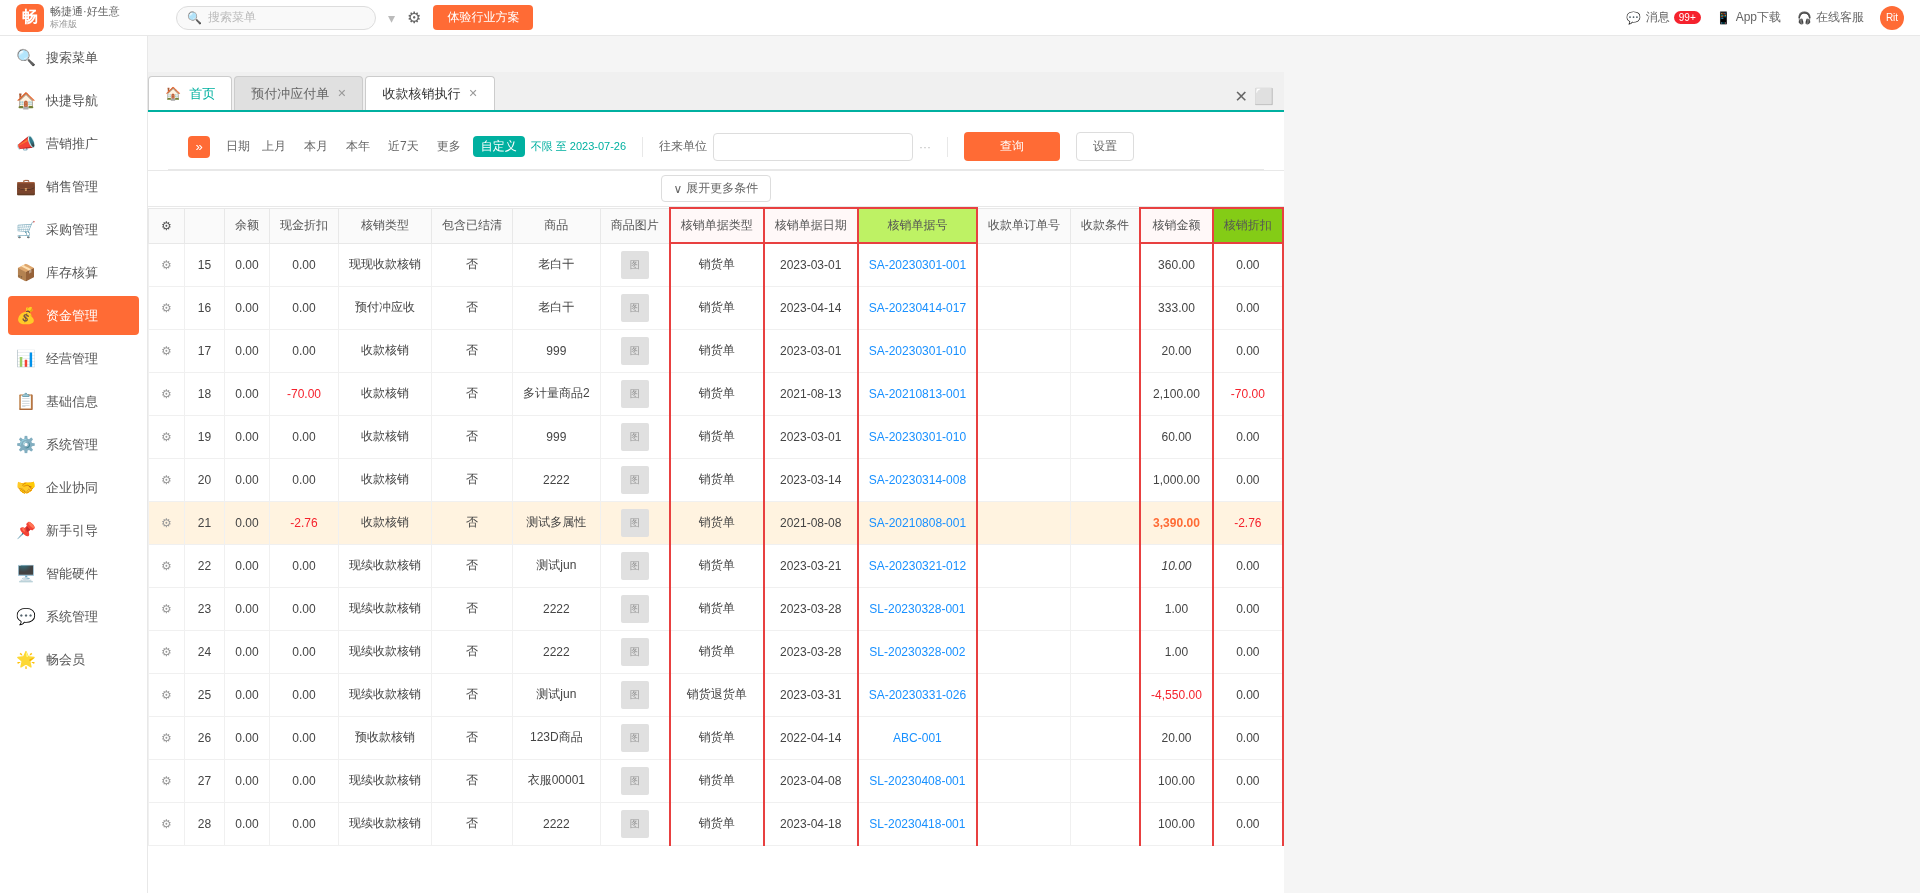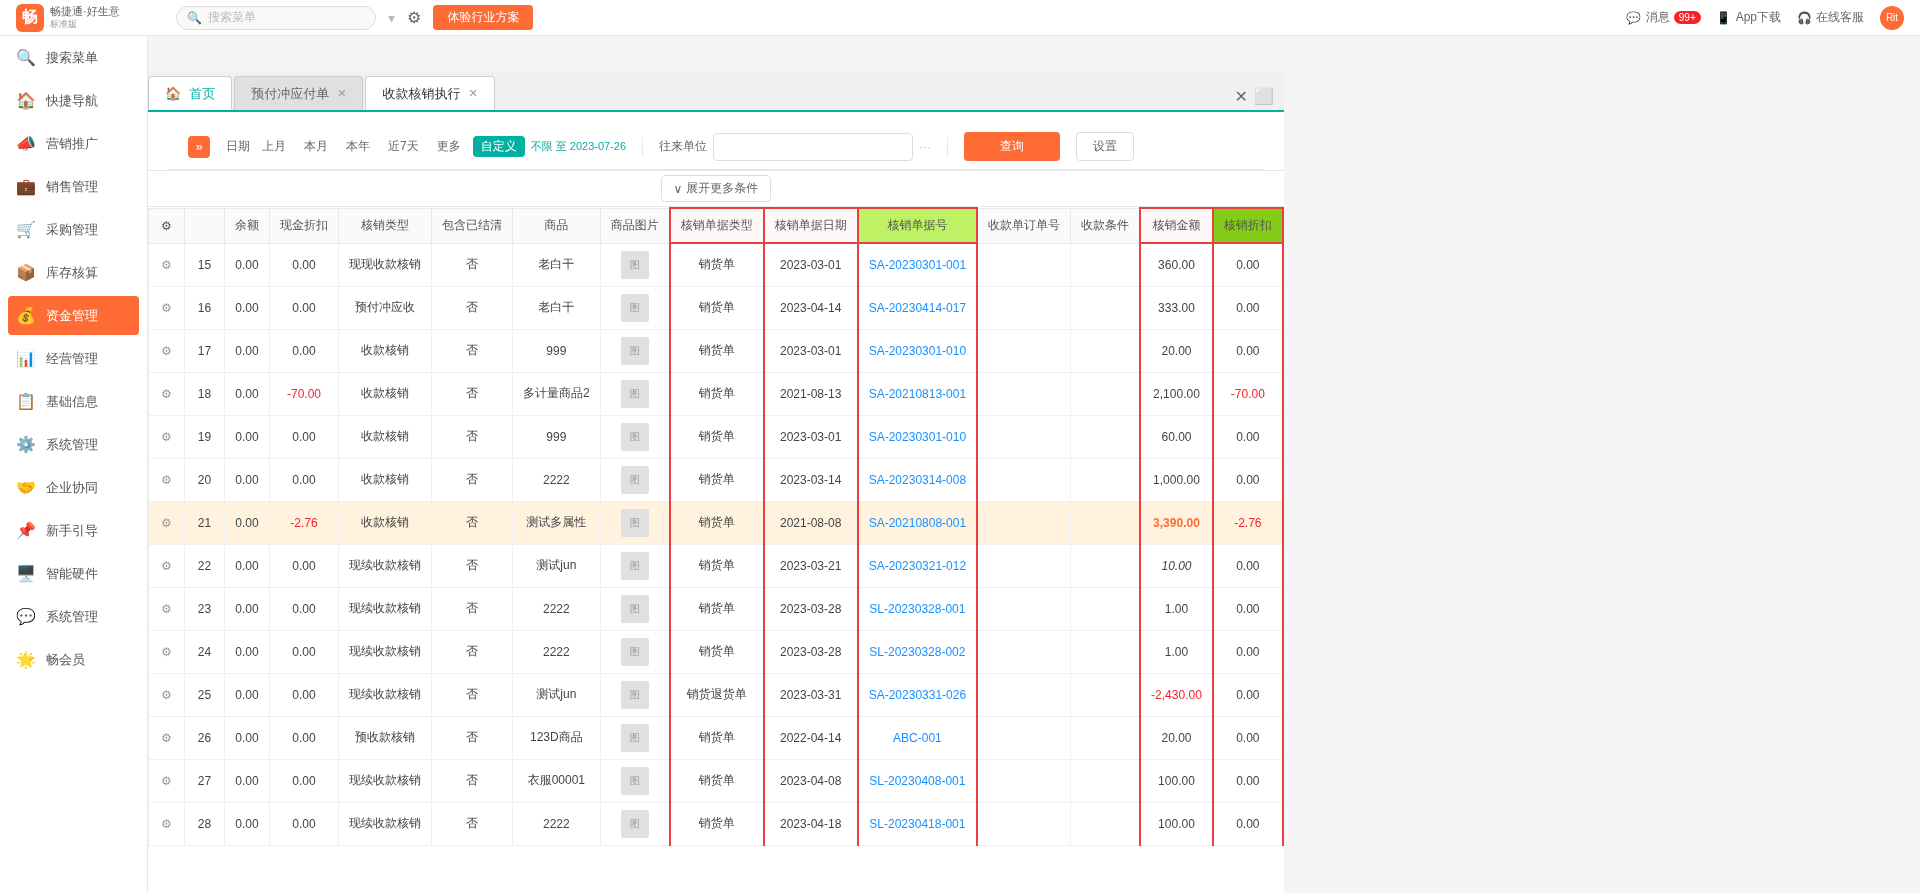--- a/index.html
+++ b/index.html
@@ -591,21 +591,21 @@
       <td>否</td>
       <td>测试jun</td>
       <td>
         <div style="width:28px;height:28px;background:#e0e0e0;border-radius:2px;margin:auto;display:flex;align-items:center;justify-content:center;font-size:10px;color:#999;">图</div>
       </td>
       <td style="border-left:2px solid #e84040;border-right:2px solid #e84040;">销货退货单</td>
       <td style="border-left:2px solid #e84040;border-right:2px solid #e84040;">2023-03-31</td>
       <td style="border-left:2px solid #e84040;border-right:2px solid #e84040;"><a class="link-text">SA-20230331-026</a></td>
       <td></td>
       <td></td>
-      <td style="border-left:2px solid #e84040;border-right:2px solid #e84040;" class="red-text">-2,430.00</td>
+      <td style="border-left:2px solid #e84040;border-right:2px solid #e84040;" class="red-text">-4,550.00</td>
       <td style="border-left:2px solid #e84040;border-right:2px solid #e84040;" class="">0.00</td>
     </tr>
             <tr>
       <td style="cursor:pointer;color:#999;">⚙</td>
       <td>26</td>
       <td>0.00</td>
       <td class="">0.00</td>
       <td>预收款核销</td>
       <td>否</td>
       <td>123D商品</td>

